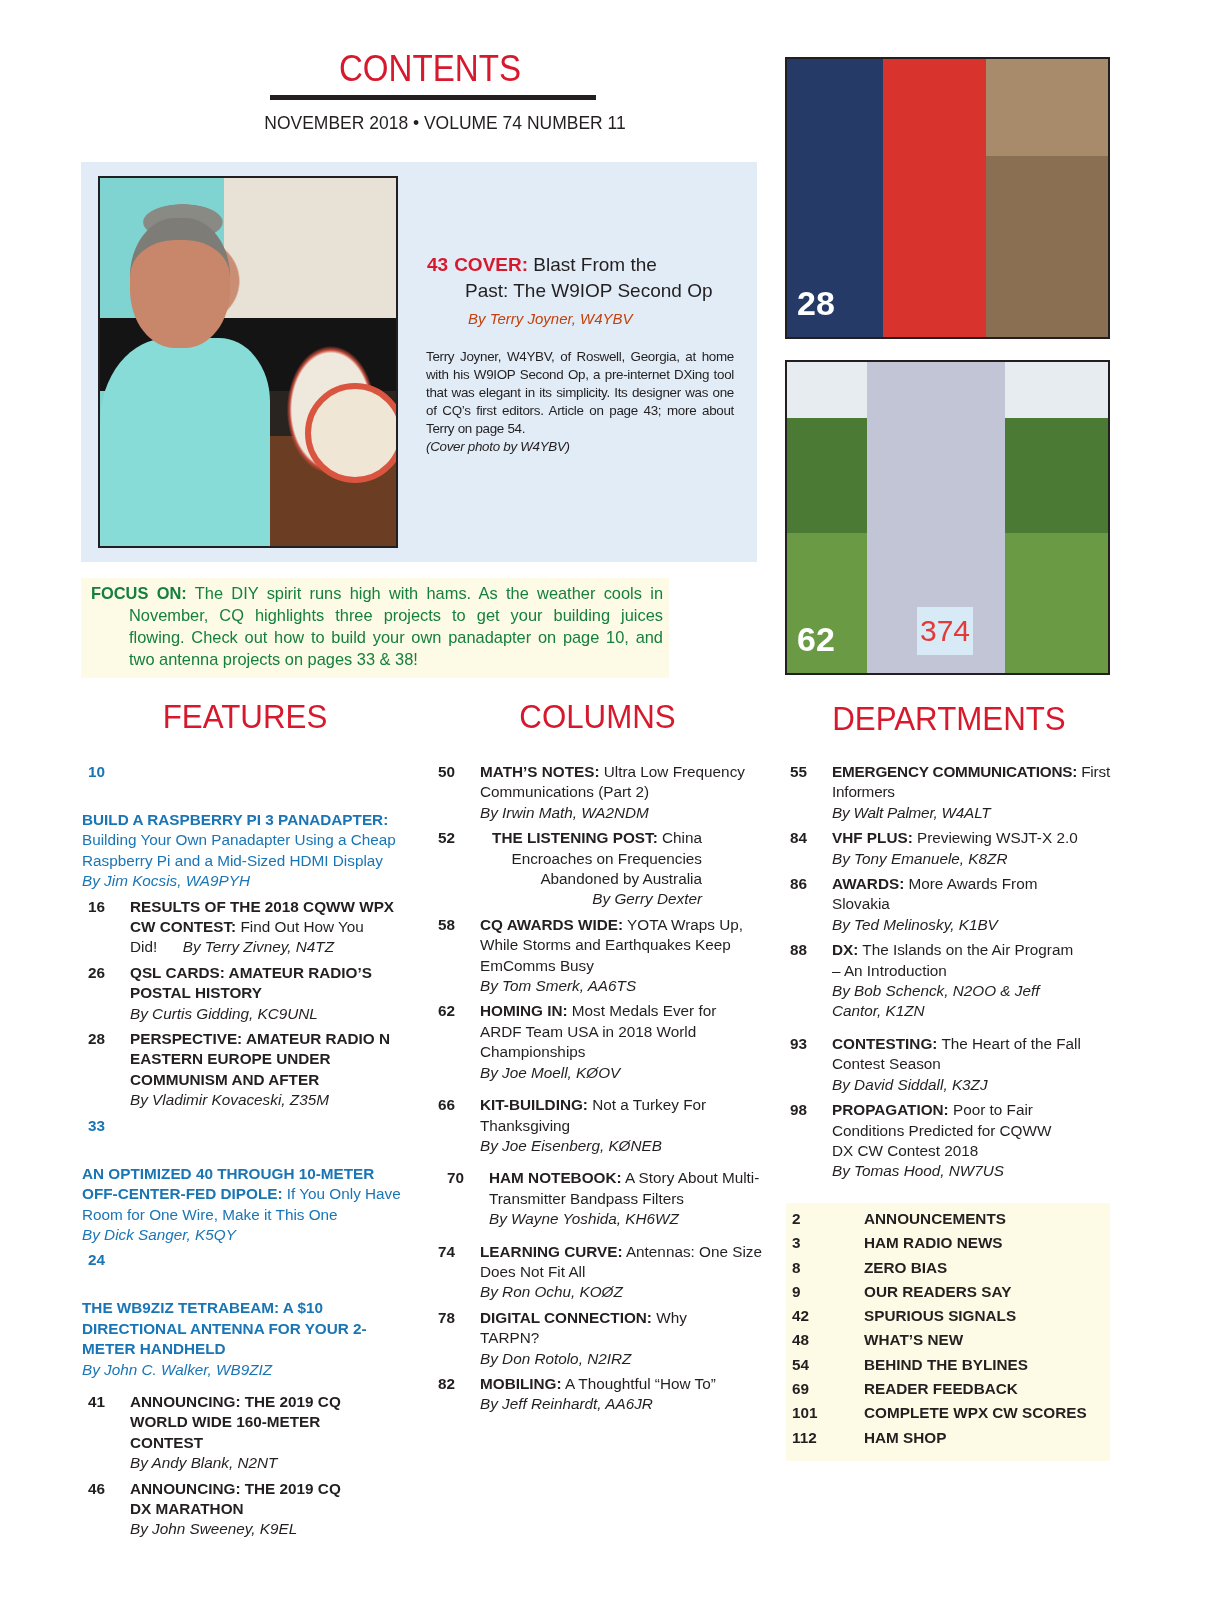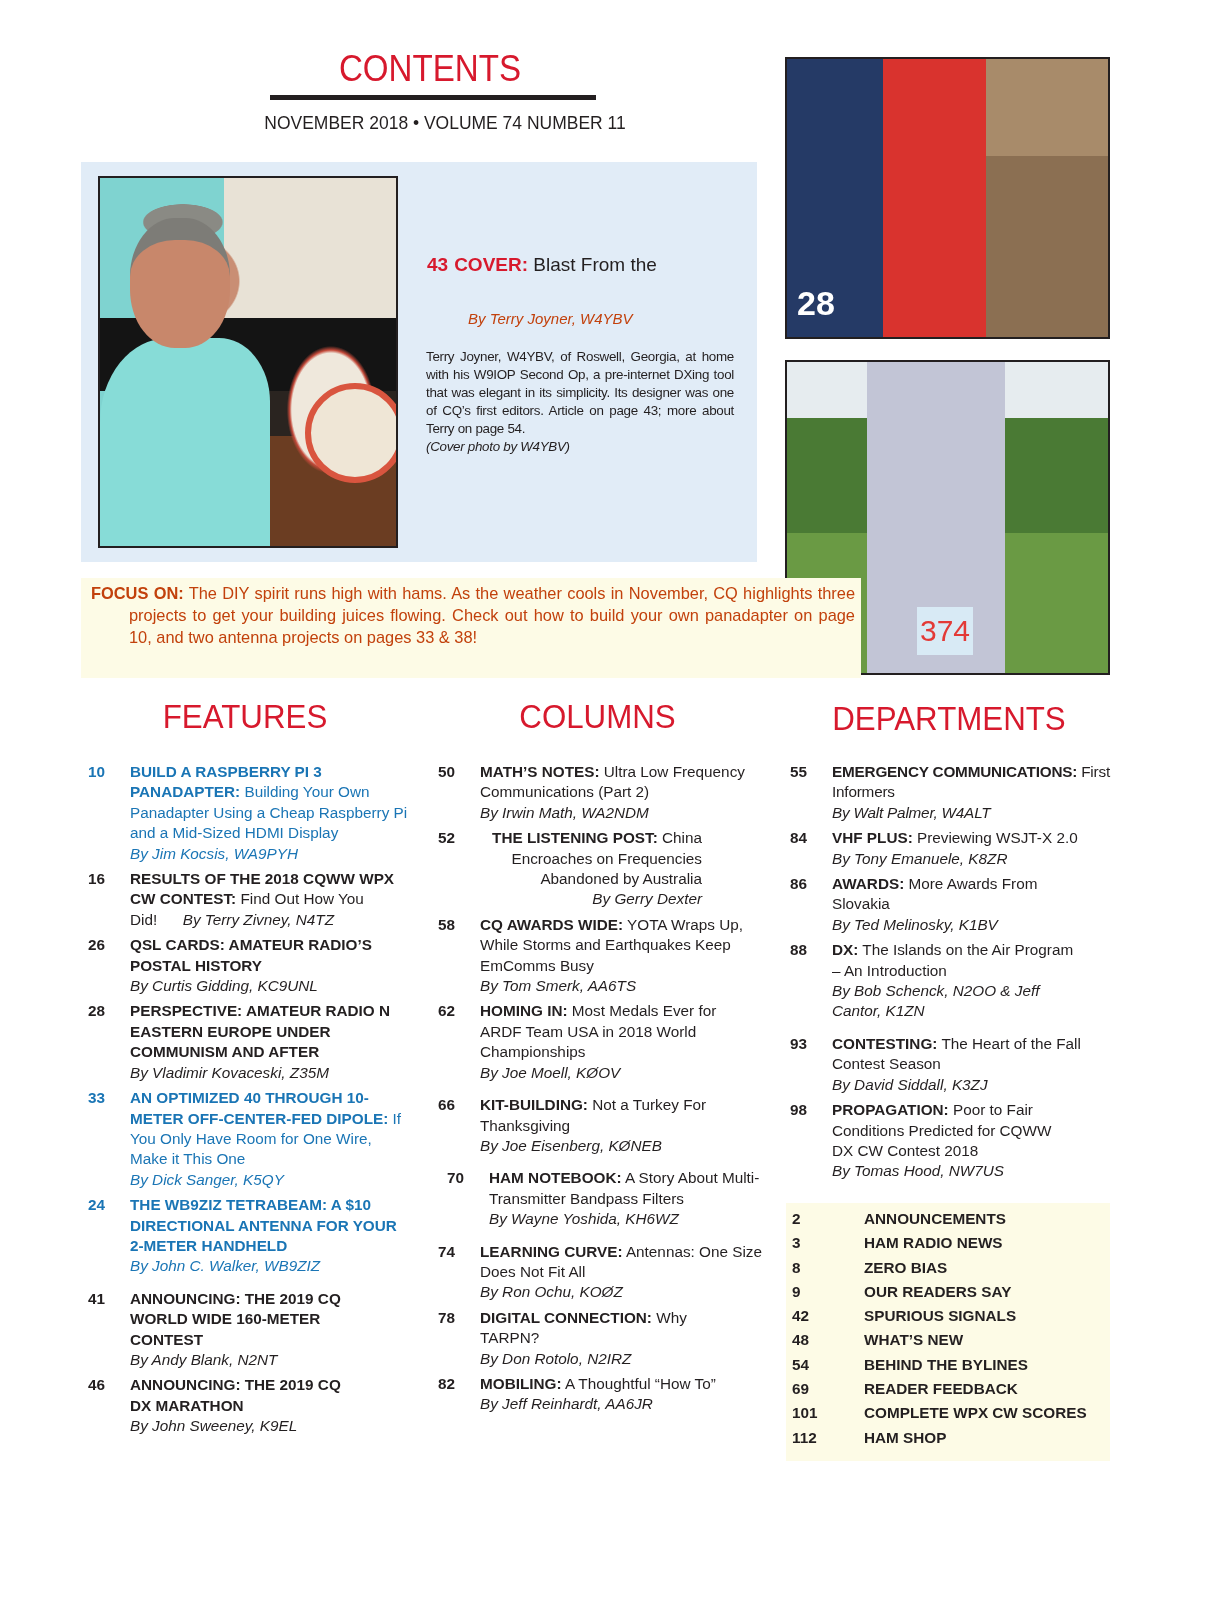--- a/index.html
+++ b/index.html
@@ -67,35 +67,35 @@
       linear-gradient(180deg, #e6ecef 0 18%, #4a7a34 18% 55%, #6a9a44 55%);
   }
   .photo62 .bib {
     position: absolute; left: 130px; top: 245px; width: 56px; height: 48px; background: #d8eaf5;
     color: #e33a37; font-weight: normal; font-size: 30px; text-align: center; line-height: 48px;
   }
   .photo-label {
     position: absolute; left: 10px; bottom: 14px; font-size: 34px; font-weight: bold; color: #ffffff;
   }
   .focus-box {
-    left: 81px; top: 578px; width: 780px; height: 100px; background: #fdfbe6;
-    padding: 4px 6px 0 10px; color: #c2410c; font-size: 16.4px; line-height: 22px; text-align: justify;
+    left: 81px; top: 578px; width: 588px; height: 100px; background: #fdfbe6;
+    padding: 4px 6px 0 10px; color: #15803d; font-size: 16.4px; line-height: 22px; text-align: justify;
   }
   .focus-box .lead { font-weight: bold; }
   .focus-box p { padding-left: 38px; text-indent: -38px; }
   .section-head {
     font-size: 34px; color: #d7192d; text-align: center; transform: scaleX(0.92);
   }
   .col { width: 330px; }
   .entry { display: flex; font-size: 15.3px; line-height: 20.4px; margin-bottom: 5px; }
   .entry .pg { width: 48px; flex: 0 0 48px; font-weight: bold; padding-left: 6px; }
   .entry .txt { flex: 1; }
   .entry .kick { font-weight: bold; }
   .entry .by { font-style: italic; display: block; }
-  .entry.blue { color: #1a75b5; }
+  .entry.blue { color: #1a75b5; flex-direction: column; }
   .dept-box {
     left: 786px; top: 1203px; width: 324px; height: 258px; background: #fdfbe6; padding: 4px 0 0 6px;
   }
   .dept-row { display: flex; font-weight: bold; font-size: 15.3px; line-height: 24.3px; }
   .dept-row .pg { width: 72px; }
 </style>
 </head>
 <body>
 
 <div class="abs contents-title">CONTENTS</div>
@@ -104,20 +104,21 @@
 
 <div class="abs cover-box"></div>
 <div class="abs photo cover-photo" title="Man in teal shirt holding Second Op disc at radio desk">
   <div class="shirt"></div>
   <div class="face"></div>
   <div class="disc"></div>
 </div>
 <div class="abs cover-headline">
   <span class="num">43</span><span class="kicker">COVER:</span>
   <span>Blast From the</span>
+  <span class="indent">Past: The W9IOP Second Op</span>
 </div>
 <div class="abs cover-byline">By Terry Joyner, W4YBV</div>
 <div class="abs cover-caption">
   <span>Terry Joyner, W4YBV, of Roswell, Georgia, at home with his W9IOP Second Op, a pre-internet DXing tool that was elegant in its simplicity. Its designer was one of CQ’s first editors. Article on page 43; more about Terry on page 54.</span>
   <span class="credit">(Cover photo by W4YBV)</span>
 </div>
 
 <div class="abs photo photo28" title="Three men operating a radio outdoors at a table">
   <span class="photo-label">28</span>
 </div>

